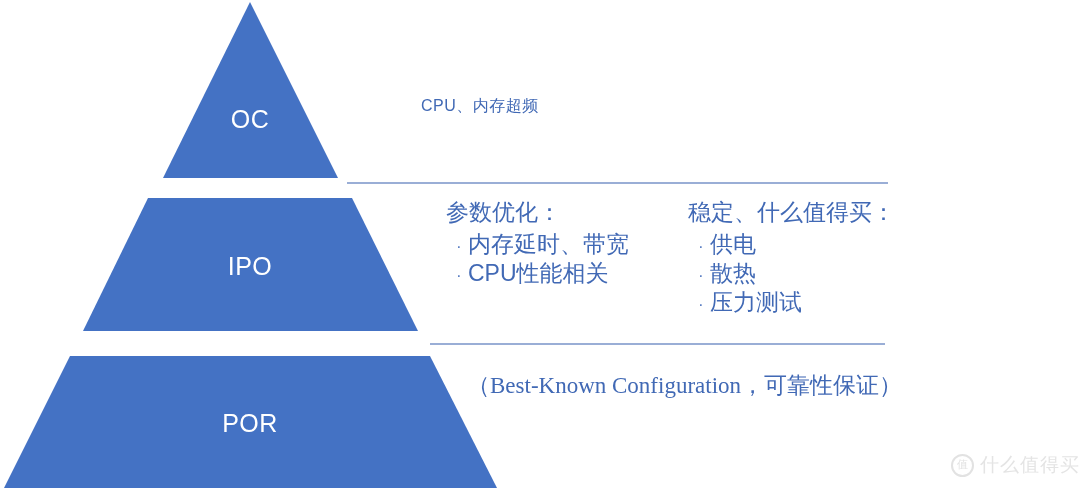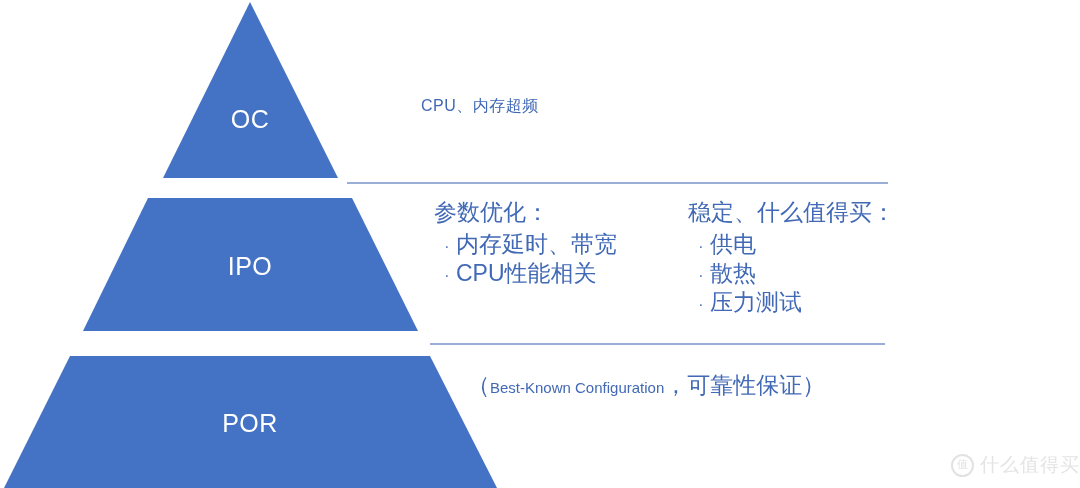--- a/index.html
+++ b/index.html
@@ -60,26 +60,26 @@
   }
 
   #oc-desc {
     left: 421px;
     top: 98px;
     font-size: 16px;
     letter-spacing: 0.5px;
   }
 
   #ipo-desc {
-    left: 434px;
+    left: 446px;
     top: 201px;
     display: flex;
     flex-direction: row;
     align-items: flex-start;
-    gap: 12px;
+    gap: 0px;
   }
   .ipo-col { display: flex; flex-direction: column; }
   #ipo-col-left  { width: 242px; }
   #ipo-col-right { width: 250px; }
   .col-heading {
     font-size: 23px;
     color: #4169b5;
     margin-bottom: 9px;
     white-space: nowrap;
   }
@@ -107,22 +107,22 @@
 
   #por-desc {
     left: 481px;
     top: 374px;
     font-size: 23px;
     color: #4169b5;
   }
   #por-line-1 { margin-bottom: 9px; margin-left: 0px; }
   #por-line-2 { margin-left: -14px; }
   .mono {
-    font-family: Liberation Sans, sans-serif;
-    font-size: 15px;
+    font-family: Liberation Serif, serif;
+    font-size: 23px;
     letter-spacing: 0px;
   }
 
   
   #watermark {
     position: absolute;
     left: 951px;
     top: 452px;
     display: flex;
     flex-direction: row;

